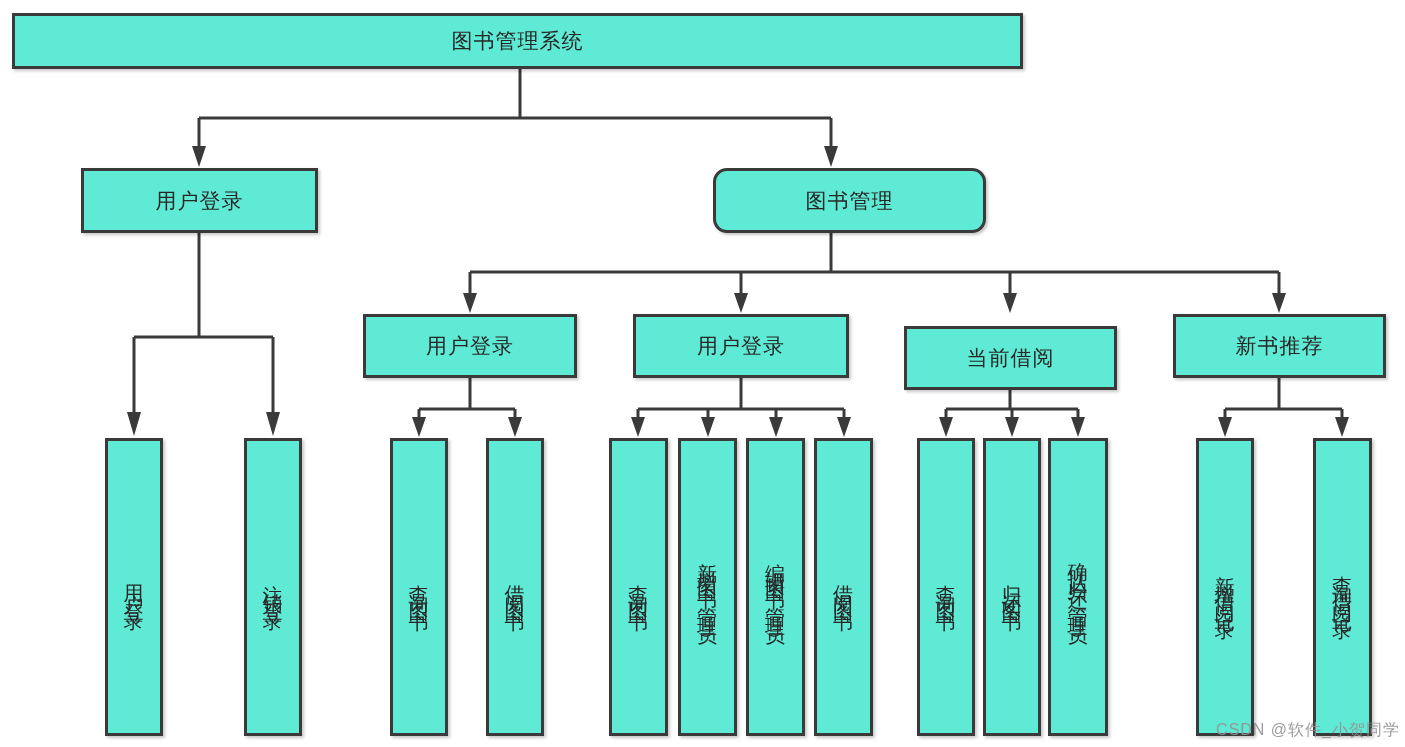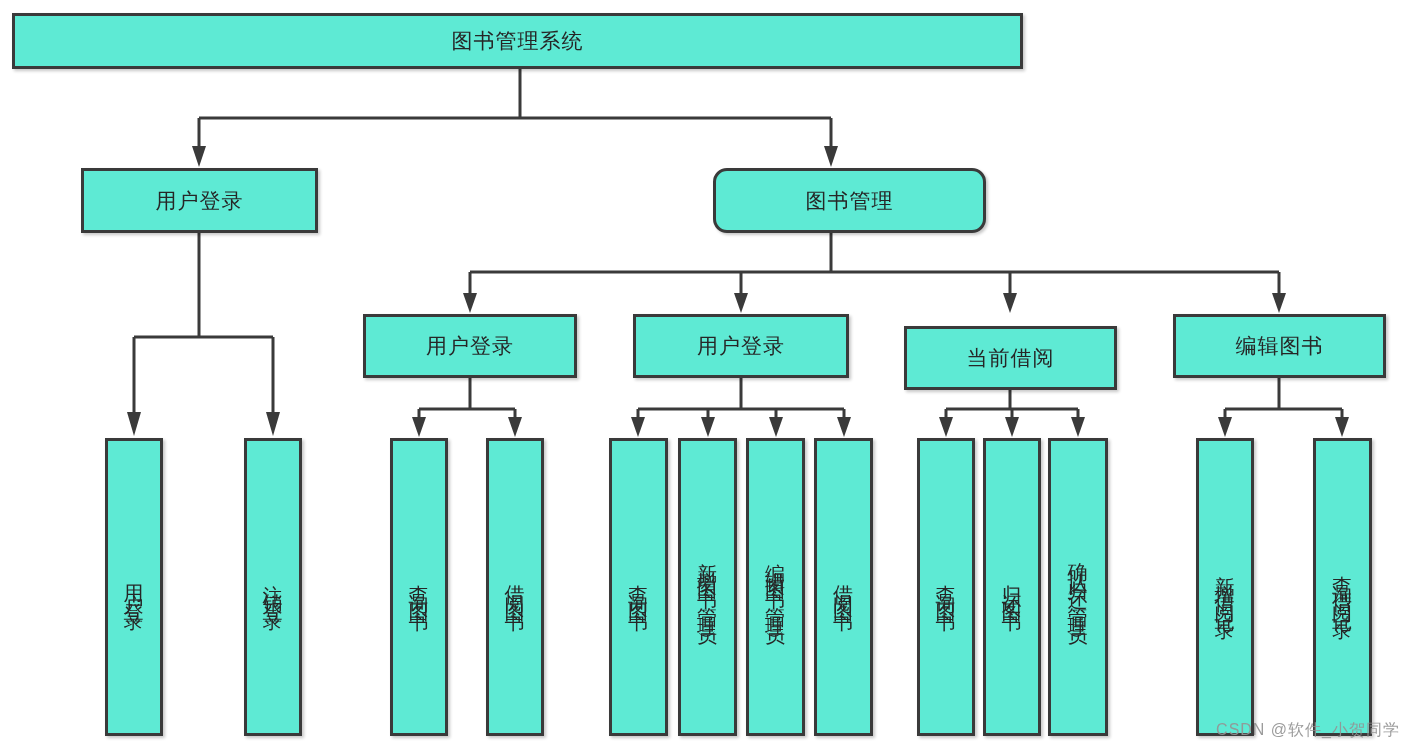--- a/index.html
+++ b/index.html
@@ -122,21 +122,21 @@
   <div class="node h-node" style="left:363px; top:314px; width:214px; height:64px;">
     <span>用户登录</span>
   </div>
   <div class="node h-node" style="left:633px; top:314px; width:216px; height:64px;">
     <span>用户登录</span>
   </div>
   <div class="node h-node" style="left:904px; top:326px; width:213px; height:64px;">
     <span>当前借阅</span>
   </div>
   <div class="node h-node" style="left:1173px; top:314px; width:213px; height:64px;">
-    <span>编辑图书</span>
+    <span>新书推荐</span>
   </div>
 
   <div class="node v-node" style="left:105px; top:438px; width:58px; height:298px;">
     <span>用户登录</span>
   </div>
   <div class="node v-node" style="left:244px; top:438px; width:58px; height:298px;">
     <span>注销登录</span>
   </div>
 
   <div class="node v-node" style="left:390px; top:438px; width:58px; height:298px;">

